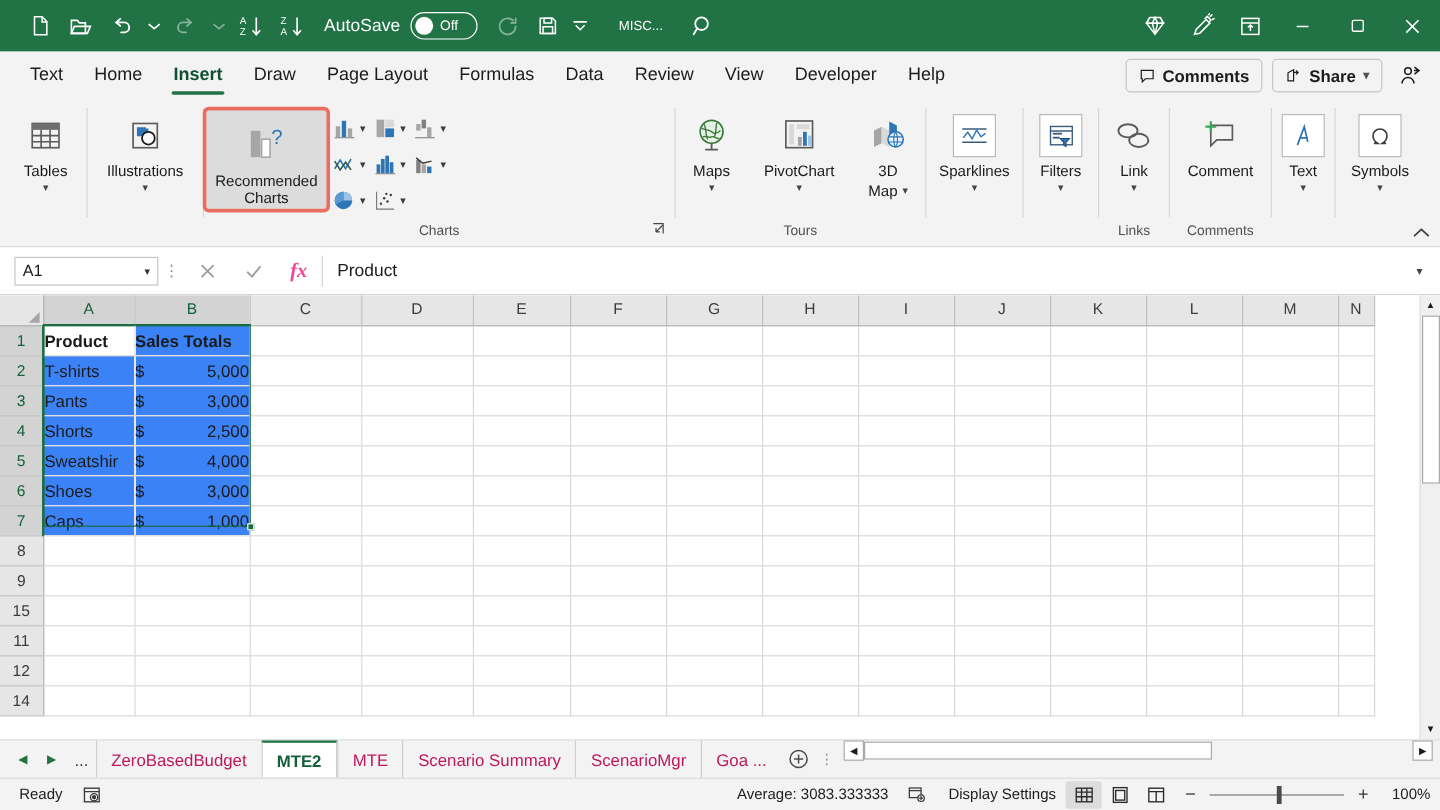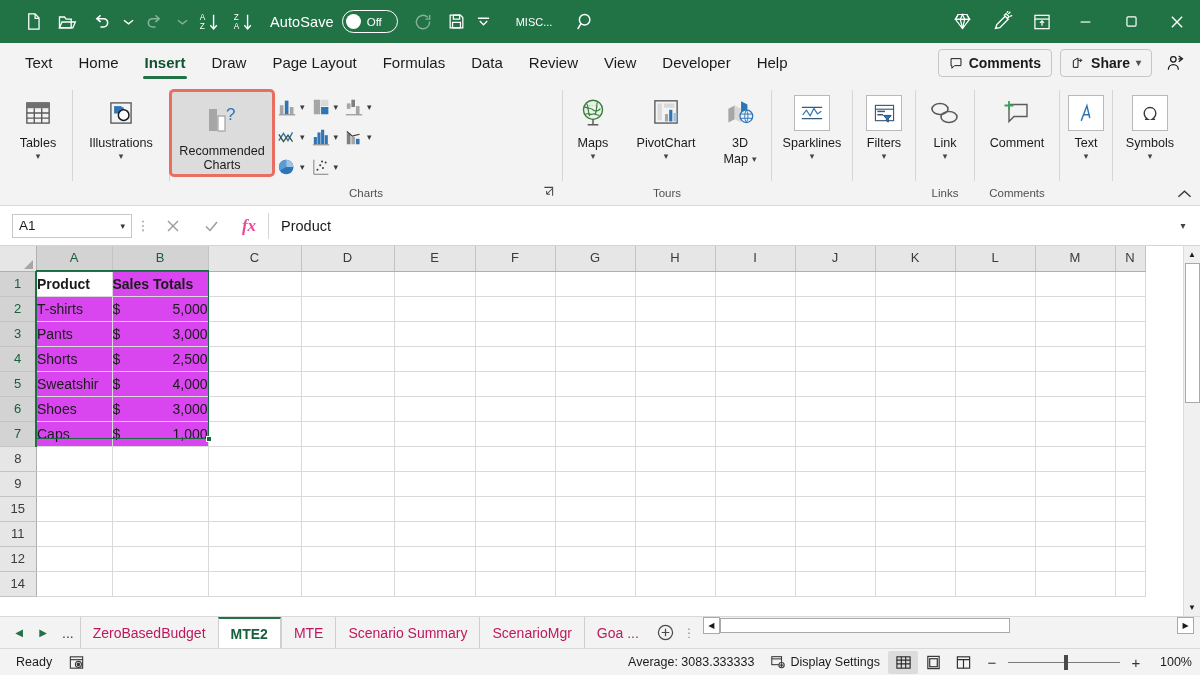--- a/index.html
+++ b/index.html
@@ -156,21 +156,21 @@
     width:36px; height:24px; background:#e6e6e6; border-right:1px solid #b0b0b0;
     border-bottom:1px solid #c3c3c3; font-size:13px; color:#3b3b3b; text-align:center;
     line-height:24px; cursor:pointer; font-weight:400;
   }
   .rowhead.sel{ background:#d3d3d3; border-right:2px solid #217346; color:#16603c; }
   .cell{
     height:24px; border-right:1px solid #d9d9d9; border-bottom:1px solid #d9d9d9;
     font-size:14px; color:#1b1b1b; padding:0 4px; overflow:hidden; white-space:nowrap;
     background:#fff;
   }
-  .cell.sel{ background:#d946ef; }
+  .cell.sel{ background:#3b82f6; }
   .cell.active{ background:#fff; }
   .cell.bold{ font-weight:700; }
   .cell .money{ display:flex; justify-content:space-between; }
   .cell .money .cur{ }
   .cell .money .amt{ }
 
   
   .selbox{
     position:absolute; border:1.6px solid #186b41; pointer-events:none; box-sizing:border-box;
   }
@@ -213,21 +213,21 @@
     width:30px; display:flex;align-items:center;justify-content:center;cursor:pointer;
     color:#3b3b3b;
   }
   .tabdots{ width:16px; display:flex;align-items:center;justify-content:center;color:#8a8a8a;font-size:12px;}
 
   
   .statusbar{
     height:27px; flex:0 0 27px; background:#f3f3f3; display:flex; align-items:center;
     border-top:1px solid #d9d9d9; font-size:12.5px; color:#1b1b1b; padding:0 8px;
   }
-  .sb-item{ display:flex;align-items:center; gap:4px; padding:0 8px; height:23px; cursor:pointer;}
+  .sb-item{ display:flex;align-items:center; gap:18px; padding:0 8px; height:23px; cursor:pointer;}
   .sb-static{ padding:0 8px; }
   .viewbtn{
     width:30px;height:23px;display:flex;align-items:center;justify-content:center;cursor:pointer;border-radius:2px;
   }
   .viewbtn.active{ background:#dcdcdc; }
   .zoomctl{ display:flex; align-items:center; gap:8px; margin-left:6px; }
   .zsign{ cursor:pointer; font-size:15px; color:#333; width:16px; text-align:center;}
   .ztrack{ width:112px; height:1px; background:#7a7a7a; position:relative; }
   .zthumb{ position:absolute; top:-7px; left:56px; width:4px; height:15px; background:#4a4a4a; cursor:pointer;}
   .zlabel{ width:40px; text-align:right; }

